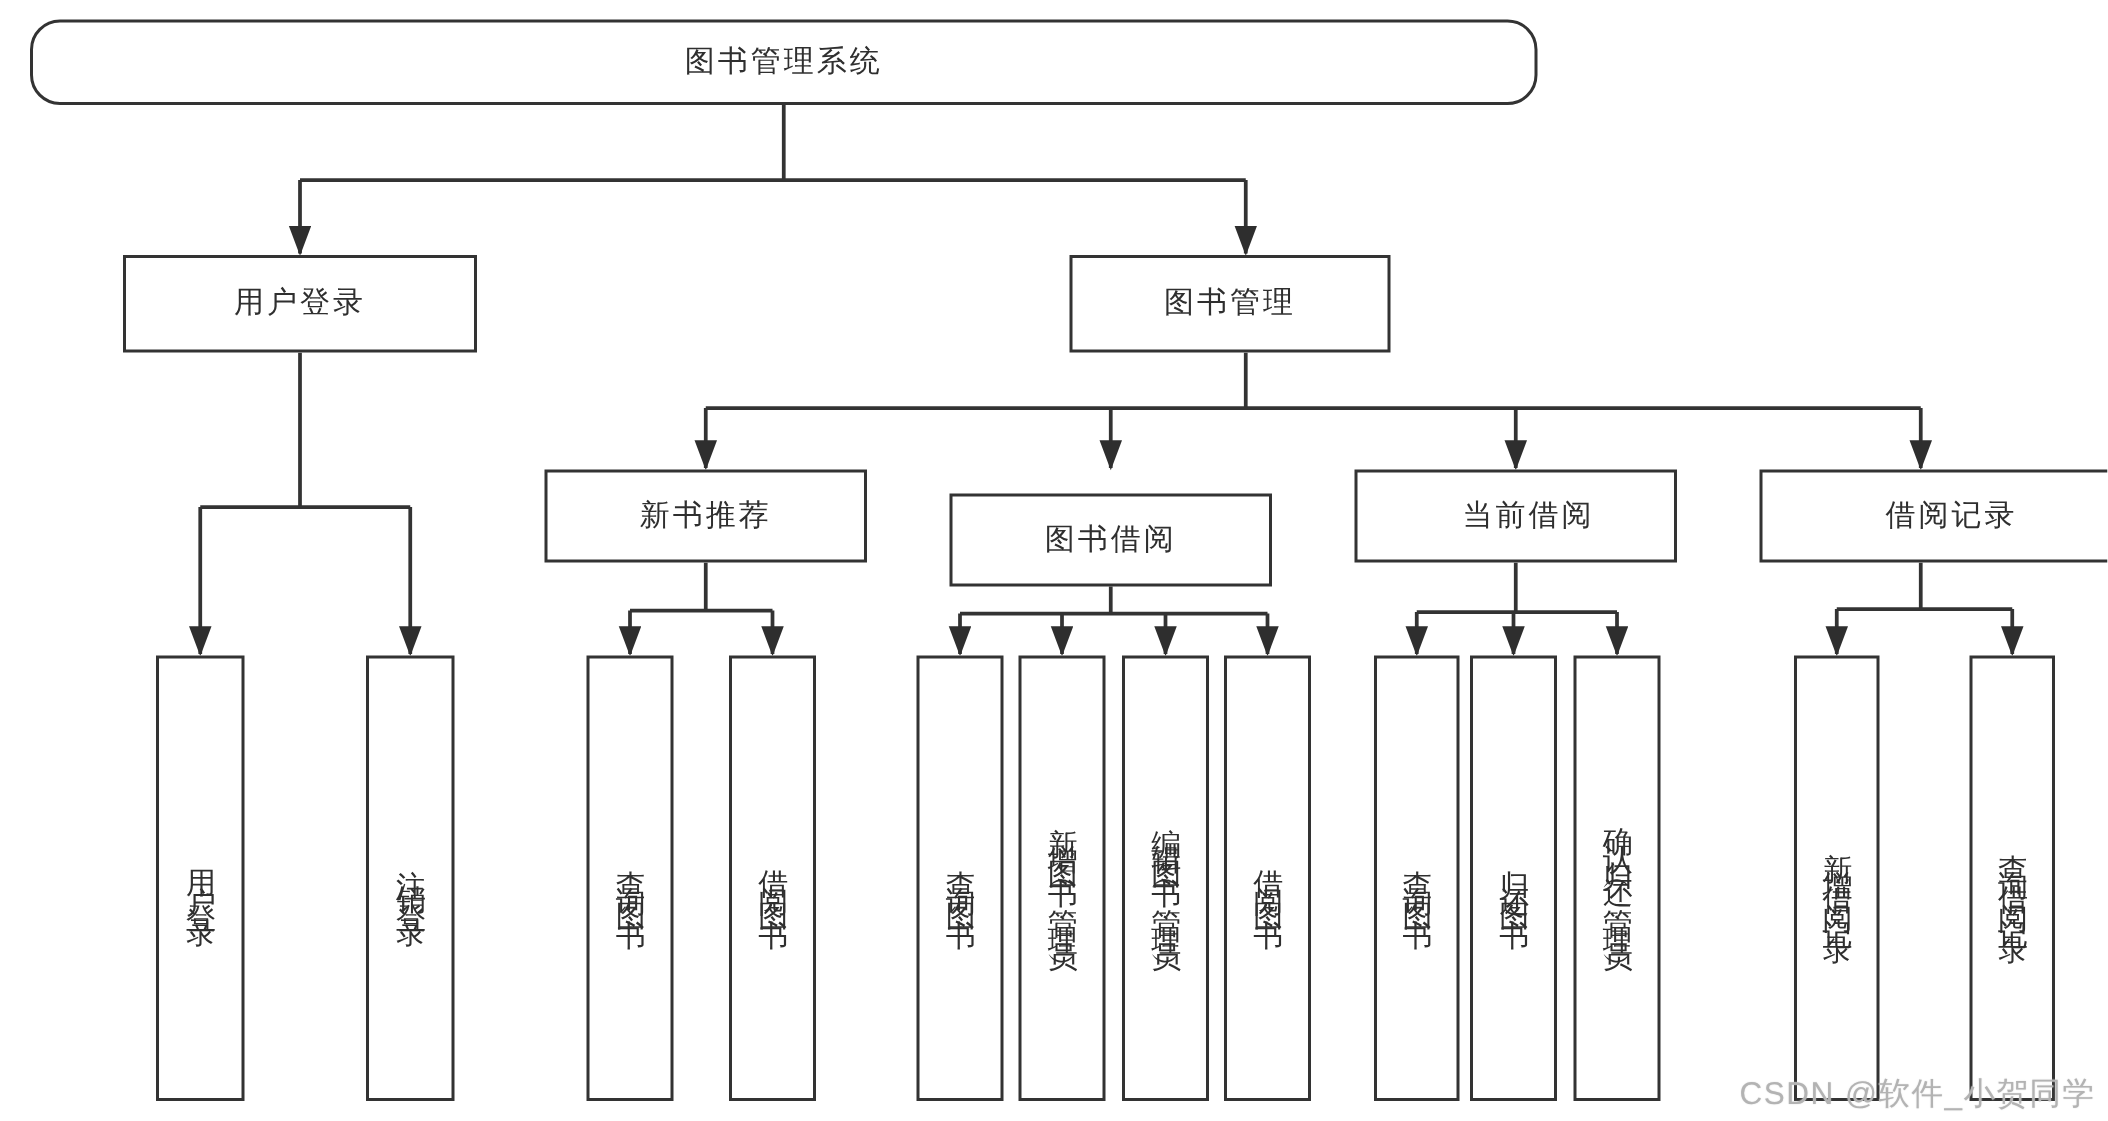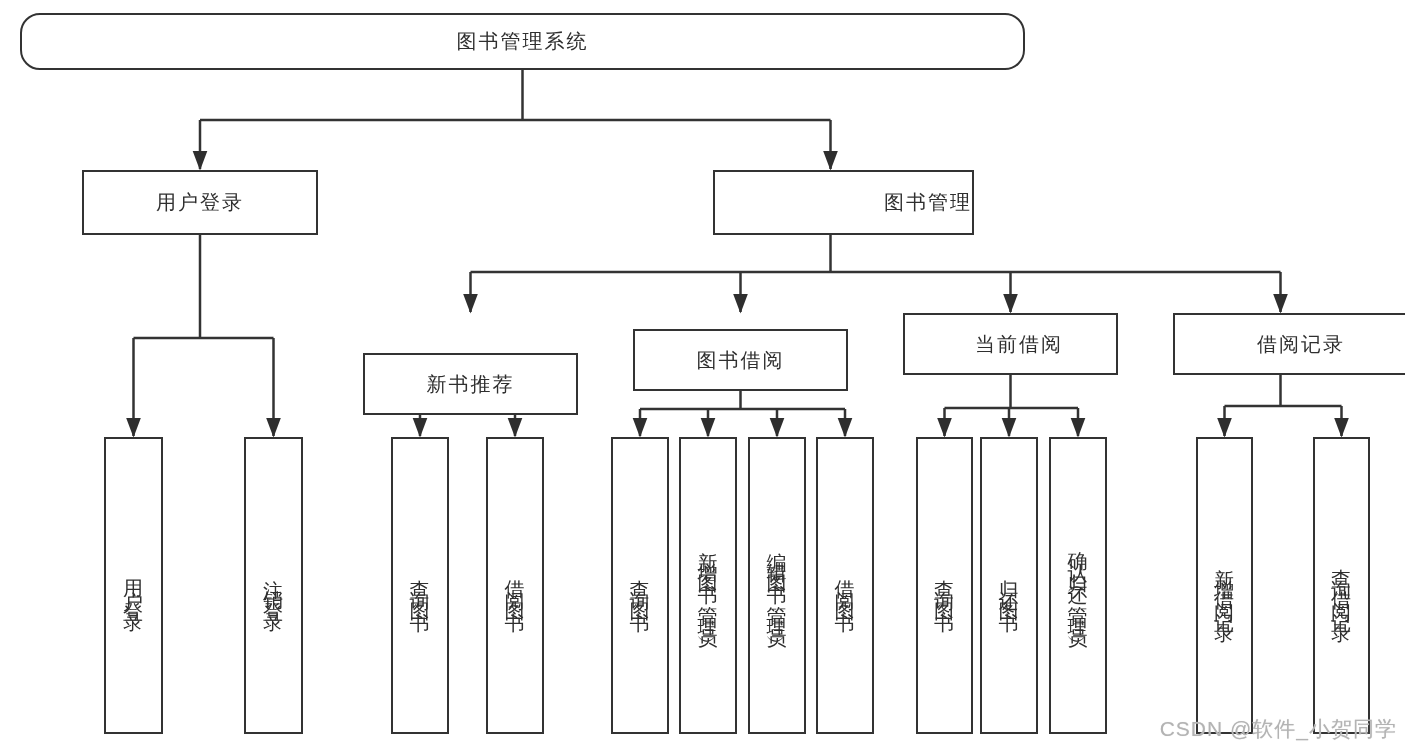--- a/index.html
+++ b/index.html
@@ -91,24 +91,24 @@
       </g>
   </svg>
 
   <div id="nodes">
       <div class="node" style="left: 20px; top: 13px; width: 1005px; height: 57px; border-radius: 20px;">
         <span class="label">图书管理系统</span>
       </div>
       <div class="node" style="left: 82px; top: 170px; width: 236px; height: 65px;">
         <span class="label">用户登录</span>
       </div>
-      <div class="node" style="left: 713px; top: 170px; width: 261px; height: 65px; justify-content: flex-end;">
+      <div class="node" style="left: 713px; top: 170px; width: 214px; height: 65px;">
         <span class="label">图书管理</span>
       </div>
-      <div class="node" style="left: 363px; top: 313px; width: 215px; height: 62px; margin-top: 40px;">
+      <div class="node" style="left: 363px; top: 313px; width: 215px; height: 62px;">
         <span class="label">新书推荐</span>
       </div>
       <div class="node" style="left: 633px; top: 329px; width: 215px; height: 62px;">
         <span class="label">图书借阅</span>
       </div>
       <div class="node" style="left: 903px; top: 313px; width: 215px; height: 62px; padding-left: 17px;">
         <span class="label">当前借阅</span>
       </div>
       <div class="node" style="left: 1173px; top: 313px; width: 256px; height: 62px;">
         <span class="label">借阅记录</span>

